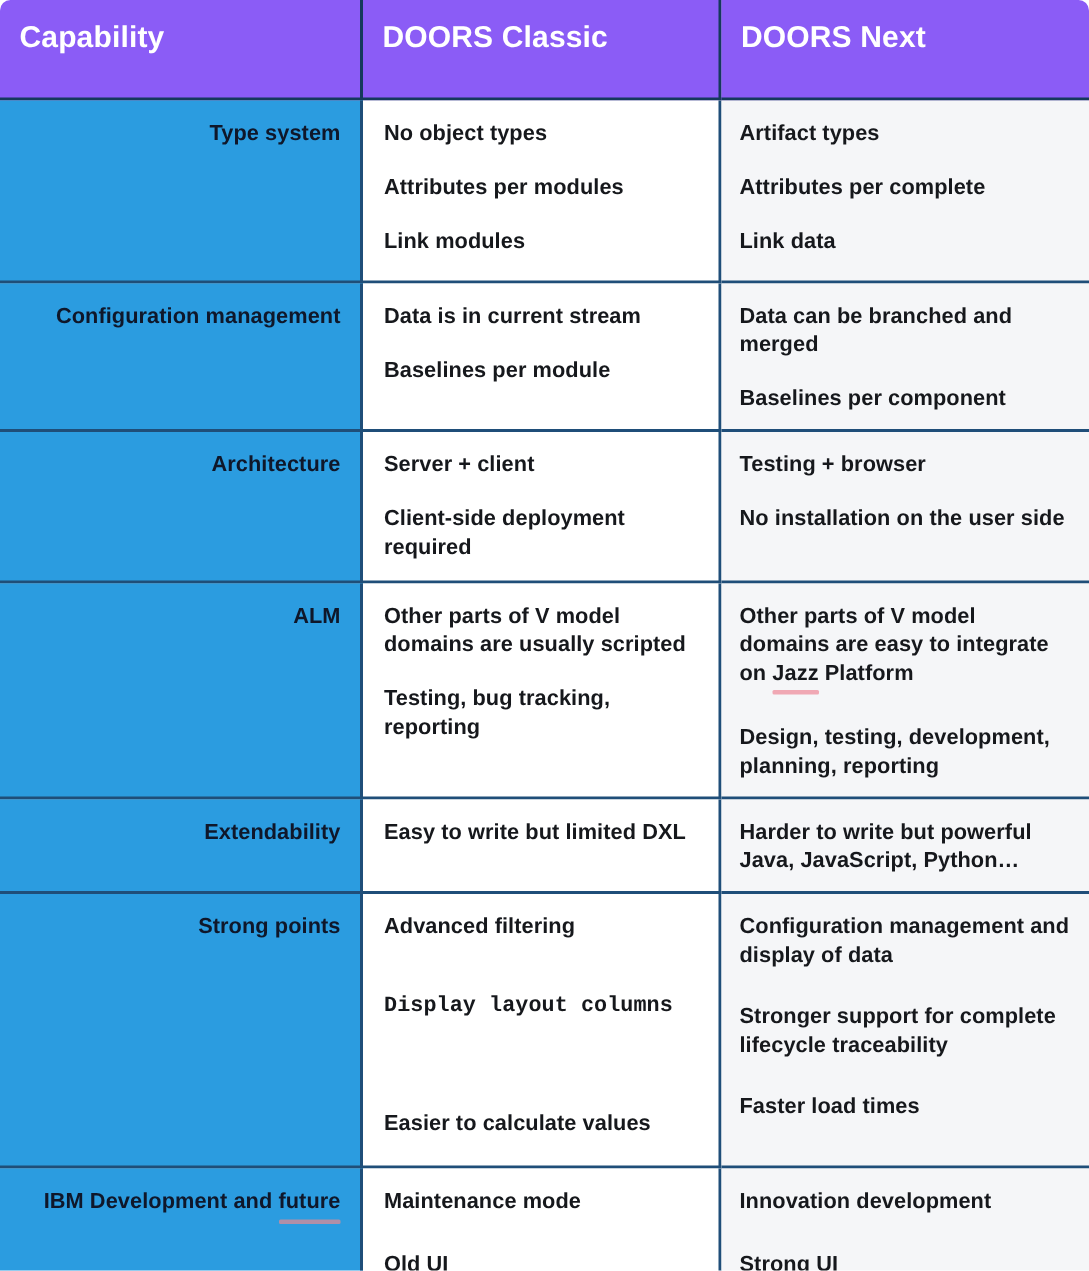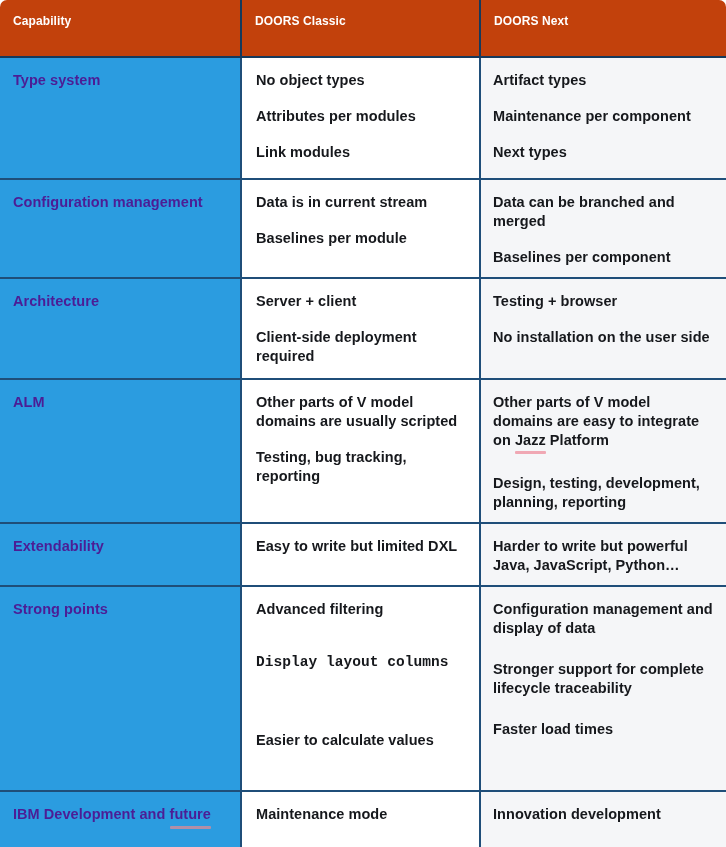--- a/index.html
+++ b/index.html
@@ -29,25 +29,25 @@
     border-radius: 7px;
     overflow: hidden;
   }
 
   table.cmp col.c1 { width: 242px; }
   table.cmp col.c2 { width: 239px; }
   table.cmp col.c3 { width: 245px; }
 
   
   thead th {
-    background: #c2410c;
+    background: #8b5cf6;
     color: #ffffff;
     text-align: left;
     vertical-align: top;
-    font-size: 12px;
+    font-size: 20px;
     font-weight: bold;
     letter-spacing: 0.1px;
     padding: 14px 13px 28px 13px;
     box-sizing: border-box;
     border-right: 2px solid #15395c;
     border-bottom: 2px solid #15395c;
     height: 57px;
   }
   thead th:last-child { border-right: none; }
 
@@ -60,22 +60,23 @@
     letter-spacing: 0.05px;
     line-height: 1.32;
     border-right: 2px solid #1f4e79;
     border-bottom: 2px solid #1f4e79;
   }
   tbody tr:last-child td { border-bottom: none; }
   tbody td:last-child { border-right: none; }
 
   td.cap {
     background: #2b9ce0;
-    color: #4c1d95;
+    color: #0f172a;
     padding: 13px 13px 10px 13px;
+    text-align: right;
   }
   td.classic {
     background: #ffffff;
     color: #16181c;
     padding: 13px 14px 10px 14px;
   }
   td.next {
     background: #f5f6f8;
     color: #16181c;
     padding: 13px 12px 10px 12px;
@@ -129,22 +130,22 @@
         <td class="cap">
           <span>Type system</span>
         </td>
         <td class="classic">
           <div class="para">No object types</div>
           <div class="para">Attributes per modules</div>
           <div class="para">Link modules</div>
         </td>
         <td class="next">
           <div class="para">Artifact types</div>
-          <div class="para">Maintenance per component</div>
-          <div class="para">Next types</div>
+          <div class="para">Attributes per complete</div>
+          <div class="para">Link data</div>
         </td>
       </tr>
 
       <tr style="height:98px;">
         <td class="cap">
           <span>Configuration management</span>
         </td>
         <td class="classic">
           <div class="para">Data is in current stream</div>
           <div class="para">Baselines per module</div>
@@ -188,21 +189,21 @@
           <span>Extendability</span>
         </td>
         <td class="classic">
           <div class="para">Easy to write but limited DXL</div>
         </td>
         <td class="next">
           <div class="para">Harder to write but powerful Java, JavaScript, Python…</div>
         </td>
       </tr>
 
-      <tr style="height:205px;">
+      <tr style="height:183px;">
         <td class="cap">
           <span>Strong points</span>
         </td>
         <td class="classic">
           <div class="para">Advanced filtering</div>
           <div class="para" style="margin-top:2.3em;font-family:Liberation Mono, monospace;">Display layout columns</div>
           <div class="para" style="margin-top:4.1em;">Easier to calculate values</div>
         </td>
         <td class="next">
           <div class="para">Configuration management and display of data</div>

